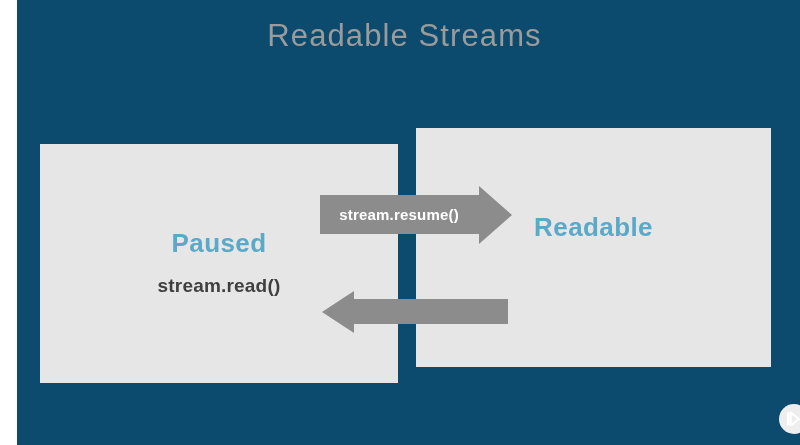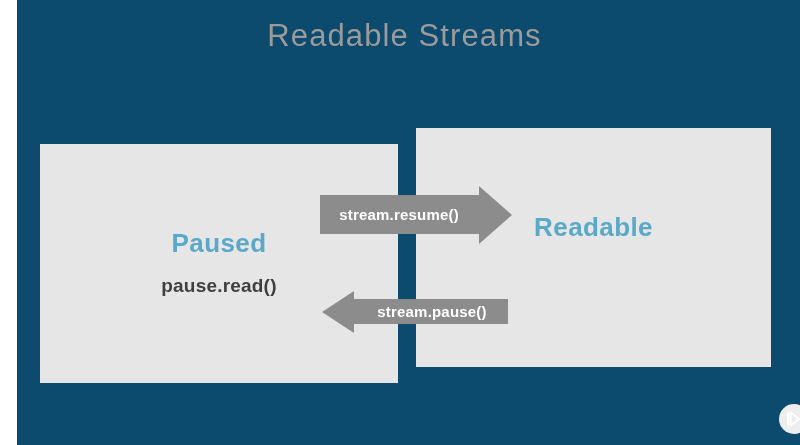--- a/index.html
+++ b/index.html
@@ -133,39 +133,38 @@
 </style>
 </head>
 <body>
 
 <div id="slide">
 
   <div id="slide-title">Readable Streams</div>
 
   <div class="state-panel" id="panel-paused">
     <div class="state-title">Paused</div>
-    <div class="state-method">pause.read()</div>
+    <div class="state-method">stream.read()</div>
   </div>
 
   <div class="state-panel" id="panel-flowing">
     <div class="state-title">Readable</div>
   </div>
 
   <div class="arrow" id="arrow-resume">
     <svg width="192" height="58" viewBox="0 0 192 58">
       <path d="M0,9 L159,9 L159,0 L192,29 L159,58 L159,48 L0,48 Z" fill="#8c8c8c"></path>
     </svg>
     <div class="arrow-label">stream.resume()</div>
   </div>
 
   <div class="arrow" id="arrow-pause">
     <svg width="186" height="42" viewBox="0 0 186 42">
       <path d="M186,8 L32,8 L32,0 L0,21 L32,42 L32,33 L186,33 Z" fill="#8c8c8c"></path>
     </svg>
-    <div class="arrow-label">stream.pause()</div>
   </div>
 
   <div id="player-skip-icon">
     <svg width="32" height="32" viewBox="0 0 32 32">
       <circle cx="16" cy="16" r="15" fill="#eeeeee"></circle>
       <rect x="9" y="9.5" width="2.4" height="13" fill="#ffffff"></rect>
       <path d="M12.6,9.5 L12.6,22.5 L21,16 Z" fill="none" stroke="#ffffff" stroke-width="2.2" stroke-linejoin="round"></path>
     </svg>
   </div>
 

